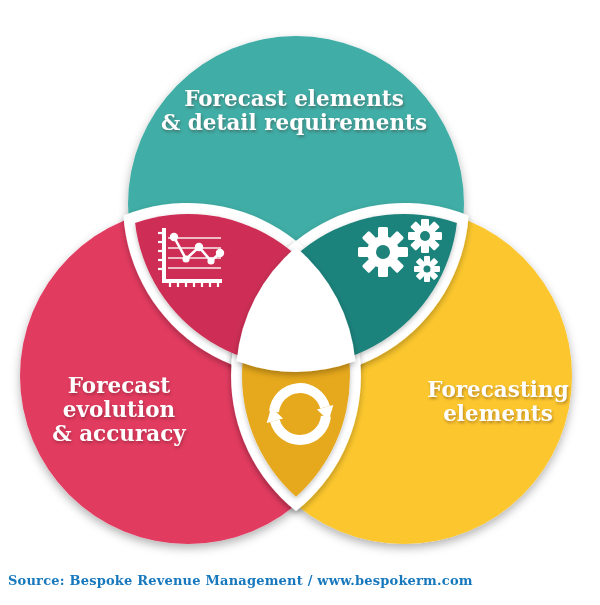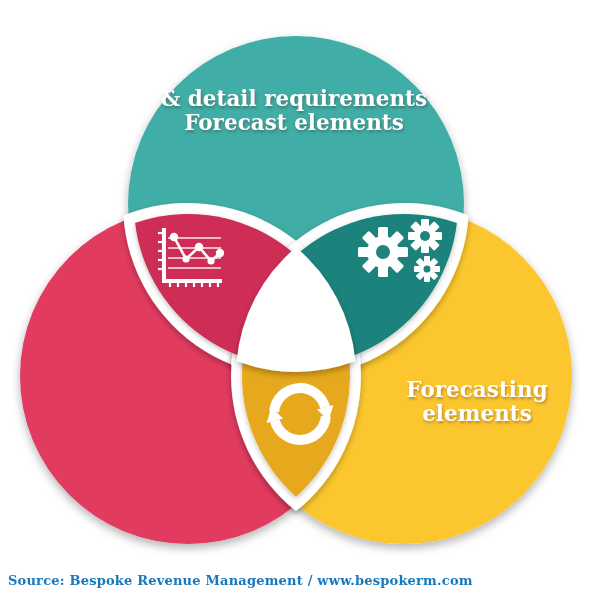--- a/index.html
+++ b/index.html
@@ -151,25 +151,30 @@
       <path d="M -25.9 -2.3 A 26 26 0 0 1 25.1 -6.7"></path>
       <path d="M 25.9 2.3 A 26 26 0 0 1 -25.1 6.7"></path>
     </g>
     <g fill="#ffffff">
       <polygon points="0,-8.5 14,0 0,8.5" transform="translate(25.1,-6.7) rotate(75)"></polygon>
       <polygon points="0,-8.5 14,0 0,8.5" transform="translate(-25.1,6.7) rotate(-105)"></polygon>
     </g>
   </svg>
 
   <div class="circle-label" style="left:294px; top:87px;">
+    <span>Forecast elements</span>
     <span>&amp; detail requirements</span>
-    <span>Forecast elements</span>
   </div>
 
+  <div class="circle-label" style="left:119px; top:374px;">
+    <span>Forecast</span>
+    <span>evolution</span>
+    <span>&amp; accuracy</span>
+  </div>
 
-  <div class="circle-label" style="left:477px; top:378px;">
+  <div class="circle-label" style="left:498px; top:378px;">
     <span>Forecasting</span>
     <span>elements</span>
   </div>
 
   <div id="source-line">Source: Bespoke Revenue Management / www.bespokerm.com</div>
 
 </div>
 
 </body></html>

